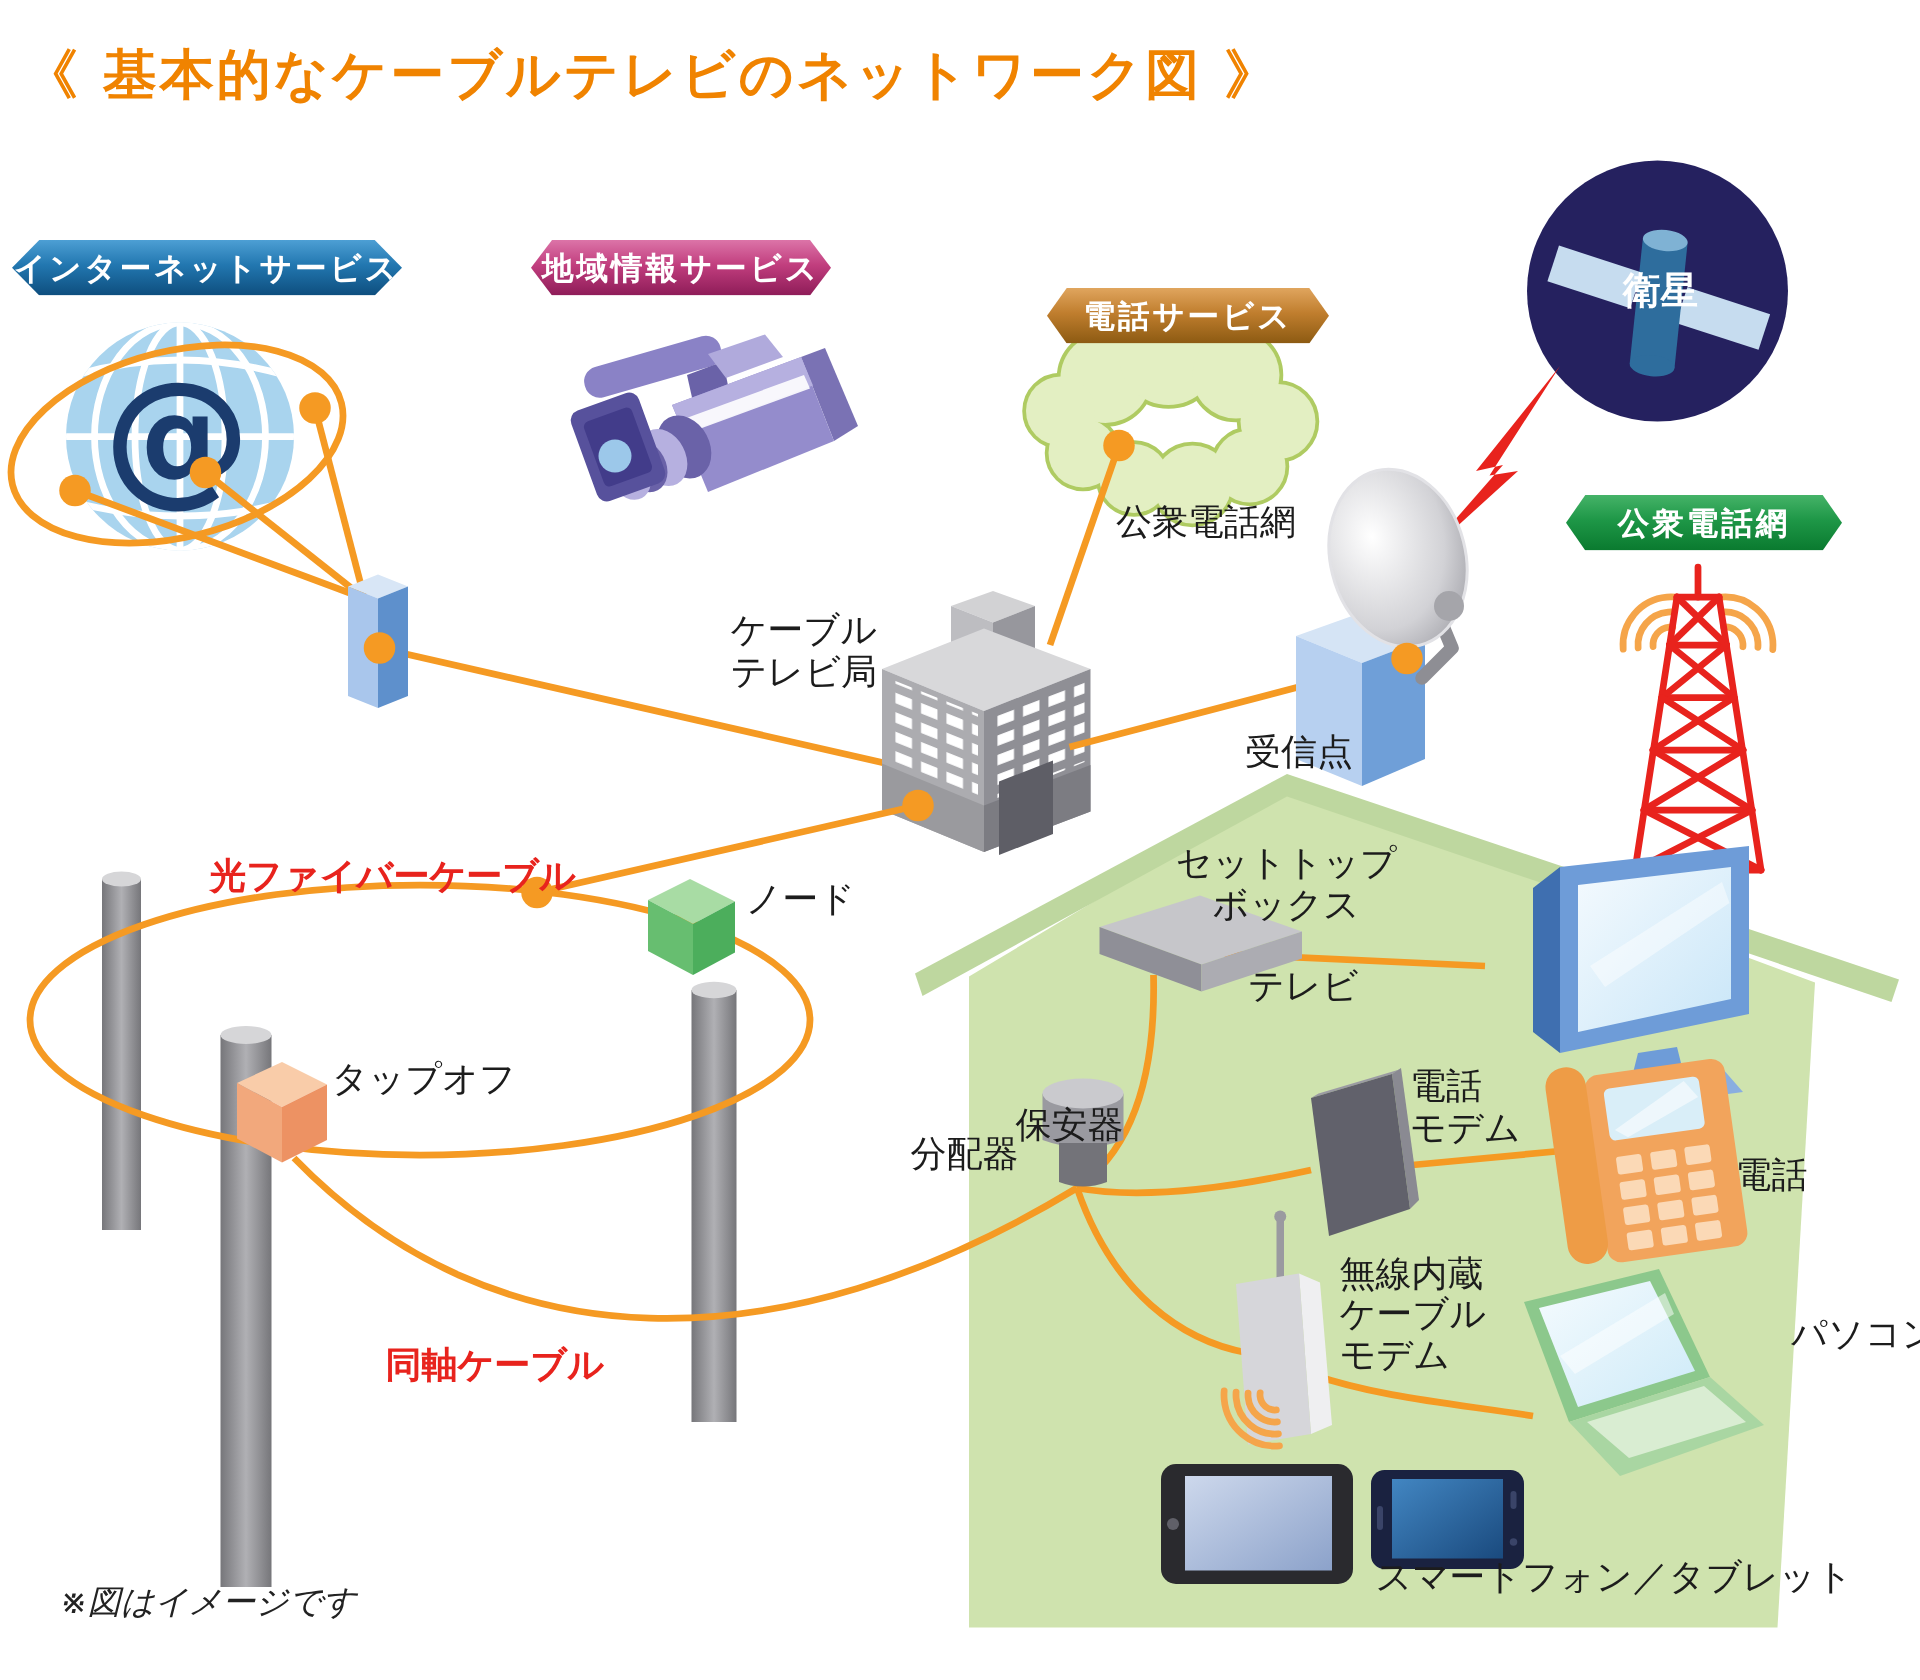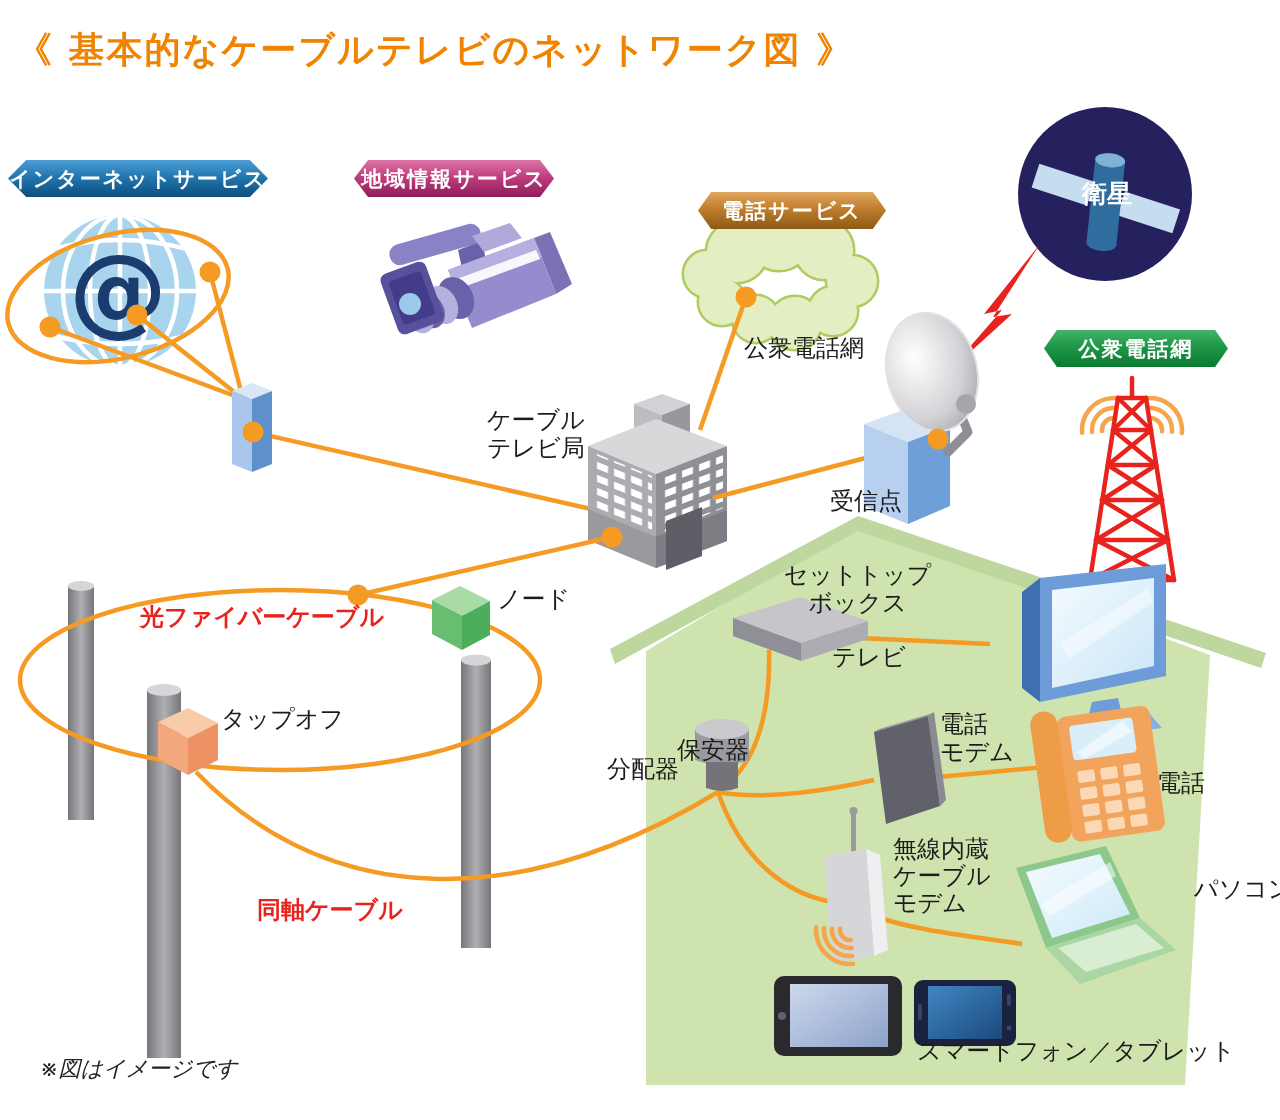--- a/index.html
+++ b/index.html
@@ -345,21 +345,21 @@
 <div class="banner b-community">地域情報サービス</div>
 <div class="banner b-phone">電話サービス</div>
 <div class="banner b-broadcast">公衆電話網</div>
 
 <div class="lbl sat" style="left:1082px;top:160px;font-size:25px;">衛星</div>
 <div class="lbl" style="left:744px;top:334px;">公衆電話網</div>
 <div class="lbl ml" style="left:487px;top:406px;">ケーブル
 テレビ局</div>
 <div class="lbl" style="left:830px;top:487px;">受信点</div>
 <div class="lbl" style="left:497px;top:585px;">ノード</div>
-<div class="lbl red" style="left:140px;top:603px;">光ファイバーケーブル</div>
+<div class="lbl red" style="left:140px;top:570px;">光ファイバーケーブル</div>
 <div class="lbl" style="left:221px;top:705px;">タップオフ</div>
 <div class="lbl red" style="left:257px;top:896px;">同軸ケーブル</div>
 <div class="lbl ml ctr" style="left:775px;top:561px;width:165px;">セットトップ
 ボックス</div>
 <div class="lbl" style="left:832px;top:643px;">テレビ</div>
 <div class="lbl" style="left:677px;top:694px;margin-top:42px;">保安器</div>
 <div class="lbl" style="left:607px;top:755px;">分配器</div>
 <div class="lbl ml" style="left:940px;top:710px;">電話
 モデム</div>
 <div class="lbl" style="left:1157px;top:769px;">電話</div>

